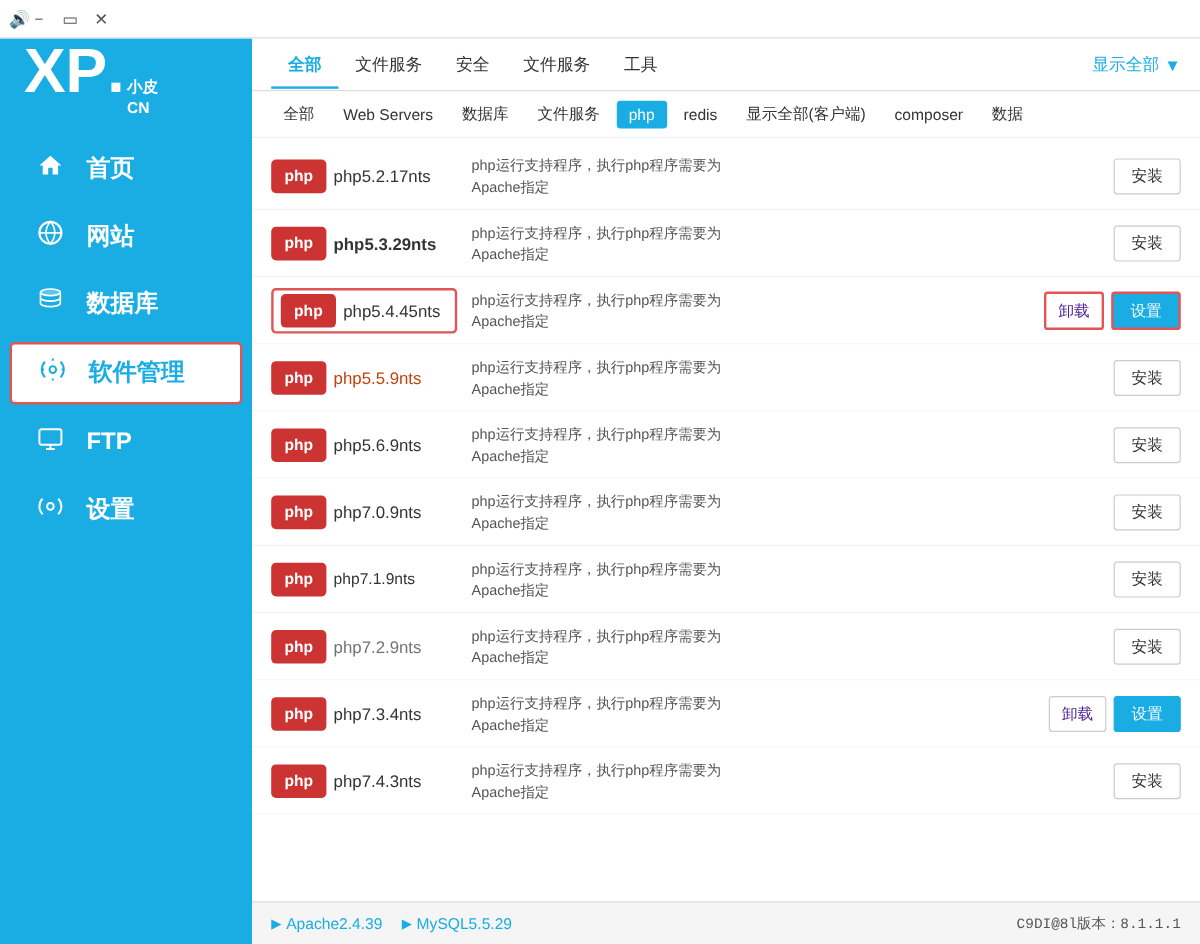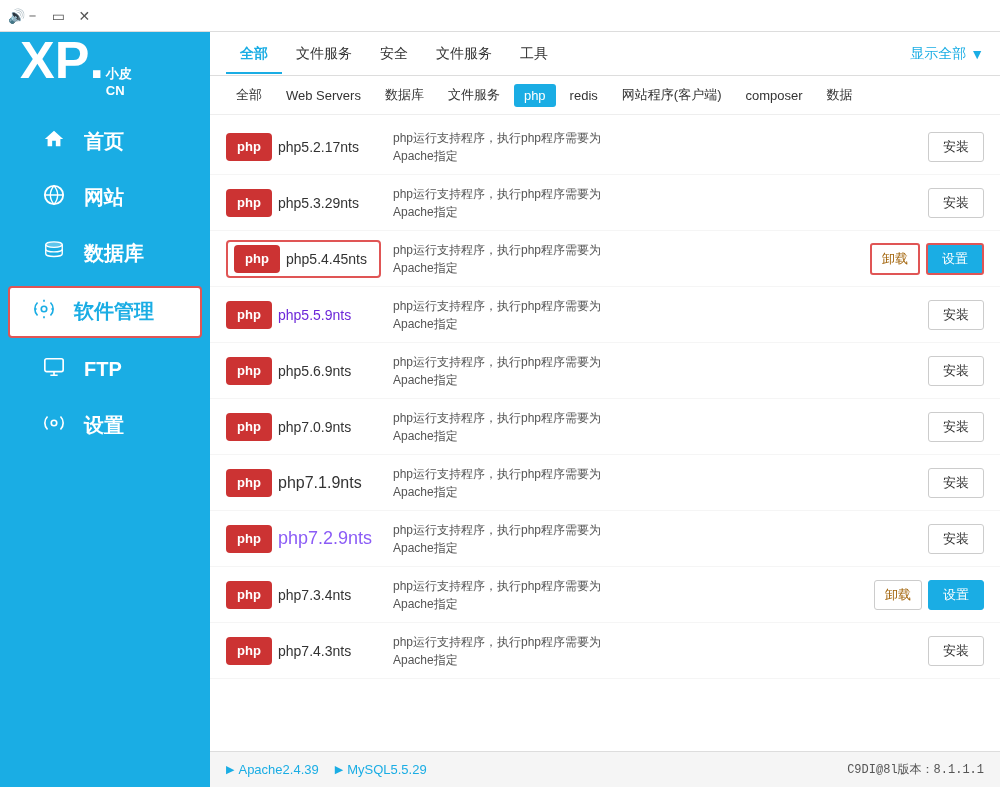--- a/index.html
+++ b/index.html
@@ -47,21 +47,21 @@
       display: flex;
       align-items: center;
       gap: 8px;
     }
 
     .sidebar-nav { flex: 1; }
     .nav-item {
       display: flex;
       align-items: center;
       gap: 16px;
-      padding: 14px 40px;
+      padding: 14px 28px;
       cursor: pointer;
       color: #fff;
       font-size: 20px;
       font-weight: bold;
     }
     .nav-item.active {
       background: #fff;
       color: #1aade4;
       border: 2px solid #e05555;
       border-radius: 4px;
@@ -164,21 +164,21 @@
       color: #333;
       cursor: pointer;
       white-space: nowrap;
     }
     .btn-uninstall {
       padding: 5px 10px;
       background: #fff;
       border: 1px solid #ccc;
       border-radius: 3px;
       font-size: 13px;
-      color: #a16207;
+      color: #4c1d95;
       cursor: pointer;
       white-space: nowrap;
     }
     .btn-settings {
       padding: 5px 14px;
       background: #1aade4;
       border: 1px solid #1aade4;
       border-radius: 3px;
       font-size: 13px;
       color: #fff;
@@ -316,61 +316,61 @@
       </div>
     </div>
 
     <div class="sub-tabs">
       <div class="sub-tab">全部</div>
       <div class="sub-tab">Web Servers</div>
       <div class="sub-tab">数据库</div>
       <div class="sub-tab">文件服务</div>
       <div class="sub-tab active">php</div>
       <div class="sub-tab">redis</div>
-      <div class="sub-tab">网站程序(客户端)</div>
+      <div class="sub-tab">显示全部(客户端)</div>
       <div class="sub-tab">composer</div>
       <div class="sub-tab">数据</div>
     </div>
 
     <div class="software-list" id="software-list">
         <div class="software-item">
           <div style="display: flex; align-items: center; gap: 6px; min-width: 155px;">
             <div style="width: 46px; height: 28px; background: rgb(204, 51, 51); border-radius: 4px; display: flex; align-items: center; justify-content: center; color: rgb(255, 255, 255); font-weight: 900; font-size: 13px; font-family: Arial, sans-serif; flex-shrink: 0;">php</div>
             <span style="font-size: 14px; color: rgb(51, 51, 51); font-weight: 500;">php5.2.17nts</span>
           </div>
           <div style="flex: 1 1 0%; font-size: 12px; color: rgb(85, 85, 85); line-height: 1.5; padding: 0px 12px;">php运行支持程序，执行php程序需要为<br>Apache指定</div>
           <div style="display: flex; gap: 6px; align-items: center;">
             <button class="btn-install">安装</button>
           </div>
         </div>
         <div class="software-item">
           <div style="display: flex; align-items: center; gap: 6px; min-width: 155px;">
             <div style="width: 46px; height: 28px; background: rgb(204, 51, 51); border-radius: 4px; display: flex; align-items: center; justify-content: center; color: rgb(255, 255, 255); font-weight: 900; font-size: 13px; font-family: Arial, sans-serif; flex-shrink: 0;">php</div>
-            <span style="font-size: 14px; color: rgb(51, 51, 51); font-weight: 400;">php5.3.29nts</span>
+            <span style="font-size: 14px; color: rgb(51, 51, 51); font-weight: 700;">php5.3.29nts</span>
           </div>
           <div style="flex: 1 1 0%; font-size: 12px; color: rgb(85, 85, 85); line-height: 1.5; padding: 0px 12px;">php运行支持程序，执行php程序需要为<br>Apache指定</div>
           <div style="display: flex; gap: 6px; align-items: center;">
             <button class="btn-install">安装</button>
           </div>
         </div>
         <div class="software-item">
           <div style="border: 2px solid rgb(224, 85, 85); border-radius: 4px; padding: 3px 6px; display: flex; align-items: center; gap: 6px; min-width: 155px;">
             <div style="width: 46px; height: 28px; background: rgb(204, 51, 51); border-radius: 4px; display: flex; align-items: center; justify-content: center; color: rgb(255, 255, 255); font-weight: 900; font-size: 13px; font-family: Arial, sans-serif; flex-shrink: 0;">php</div>
             <span style="font-size: 14px; color: rgb(51, 51, 51); font-weight: 500;">php5.4.45nts</span>
           </div>
           <div style="flex: 1 1 0%; font-size: 12px; color: rgb(85, 85, 85); line-height: 1.5; padding: 0px 12px;">php运行支持程序，执行php程序需要为<br>Apache指定</div>
           <div style="display: flex; gap: 6px; align-items: center;">
             <button class="btn-uninstall" style="border: 2px solid rgb(224, 85, 85); border-radius: 3px;">卸载</button>
             <button class="btn-settings" style="border: 2px solid rgb(224, 85, 85);">设置</button>
           </div>
         </div>
         <div class="software-item">
           <div style="display: flex; align-items: center; gap: 6px; min-width: 155px;">
             <div style="width: 46px; height: 28px; background: rgb(204, 51, 51); border-radius: 4px; display: flex; align-items: center; justify-content: center; color: rgb(255, 255, 255); font-weight: 900; font-size: 13px; font-family: Arial, sans-serif; flex-shrink: 0;">php</div>
-            <span style="font-size: 14px; color: #6d28d9; font-weight: 500;">php5.5.9nts</span>
+            <span style="font-size: 14px; color: #c2410c; font-weight: 500;">php5.5.9nts</span>
           </div>
           <div style="flex: 1 1 0%; font-size: 12px; color: rgb(85, 85, 85); line-height: 1.5; padding: 0px 12px;">php运行支持程序，执行php程序需要为<br>Apache指定</div>
           <div style="display: flex; gap: 6px; align-items: center;">
             <button class="btn-install">安装</button>
           </div>
         </div>
         <div class="software-item">
           <div style="display: flex; align-items: center; gap: 6px; min-width: 155px;">
             <div style="width: 46px; height: 28px; background: rgb(204, 51, 51); border-radius: 4px; display: flex; align-items: center; justify-content: center; color: rgb(255, 255, 255); font-weight: 900; font-size: 13px; font-family: Arial, sans-serif; flex-shrink: 0;">php</div>
             <span style="font-size: 14px; color: rgb(51, 51, 51); font-weight: 500;">php5.6.9nts</span>
@@ -386,31 +386,31 @@
             <span style="font-size: 14px; color: rgb(51, 51, 51); font-weight: 500;">php7.0.9nts</span>
           </div>
           <div style="flex: 1 1 0%; font-size: 12px; color: rgb(85, 85, 85); line-height: 1.5; padding: 0px 12px;">php运行支持程序，执行php程序需要为<br>Apache指定</div>
           <div style="display: flex; gap: 6px; align-items: center;">
             <button class="btn-install">安装</button>
           </div>
         </div>
         <div class="software-item">
           <div style="display: flex; align-items: center; gap: 6px; min-width: 155px;">
             <div style="width: 46px; height: 28px; background: rgb(204, 51, 51); border-radius: 4px; display: flex; align-items: center; justify-content: center; color: rgb(255, 255, 255); font-weight: 900; font-size: 13px; font-family: Arial, sans-serif; flex-shrink: 0;">php</div>
-            <span style="font-size: 16px; color: rgb(51, 51, 51); font-weight: 500;">php7.1.9nts</span>
-          </div>
-          <div style="flex: 1 1 0%; font-size: 12px; color: rgb(85, 85, 85); line-height: 1.5; padding: 0px 12px;">php运行支持程序，执行php程序需要为<br>Apache指定</div>
-          <div style="display: flex; gap: 6px; align-items: center;">
-            <button class="btn-install">安装</button>
-          </div>
-        </div>
-        <div class="software-item">
-          <div style="display: flex; align-items: center; gap: 6px; min-width: 155px;">
-            <div style="width: 46px; height: 28px; background: rgb(204, 51, 51); border-radius: 4px; display: flex; align-items: center; justify-content: center; color: rgb(255, 255, 255); font-weight: 900; font-size: 13px; font-family: Arial, sans-serif; flex-shrink: 0;">php</div>
-            <span style="font-size: 18px; color: #8b5cf6; font-weight: 500;">php7.2.9nts</span>
+            <span style="font-size: 13px; color: rgb(51, 51, 51); font-weight: 500;">php7.1.9nts</span>
+          </div>
+          <div style="flex: 1 1 0%; font-size: 12px; color: rgb(85, 85, 85); line-height: 1.5; padding: 0px 12px;">php运行支持程序，执行php程序需要为<br>Apache指定</div>
+          <div style="display: flex; gap: 6px; align-items: center;">
+            <button class="btn-install">安装</button>
+          </div>
+        </div>
+        <div class="software-item">
+          <div style="display: flex; align-items: center; gap: 6px; min-width: 155px;">
+            <div style="width: 46px; height: 28px; background: rgb(204, 51, 51); border-radius: 4px; display: flex; align-items: center; justify-content: center; color: rgb(255, 255, 255); font-weight: 900; font-size: 13px; font-family: Arial, sans-serif; flex-shrink: 0;">php</div>
+            <span style="font-size: 14px; color: #737373; font-weight: 500;">php7.2.9nts</span>
           </div>
           <div style="flex: 1 1 0%; font-size: 12px; color: rgb(85, 85, 85); line-height: 1.5; padding: 0px 12px;">php运行支持程序，执行php程序需要为<br>Apache指定</div>
           <div style="display: flex; gap: 6px; align-items: center;">
             <button class="btn-install">安装</button>
           </div>
         </div>
         <div class="software-item">
           <div style="display: flex; align-items: center; gap: 6px; min-width: 155px;">
             <div style="width: 46px; height: 28px; background: rgb(204, 51, 51); border-radius: 4px; display: flex; align-items: center; justify-content: center; color: rgb(255, 255, 255); font-weight: 900; font-size: 13px; font-family: Arial, sans-serif; flex-shrink: 0;">php</div>
             <span style="font-size: 14px; color: rgb(51, 51, 51); font-weight: 500;">php7.3.4nts</span>

